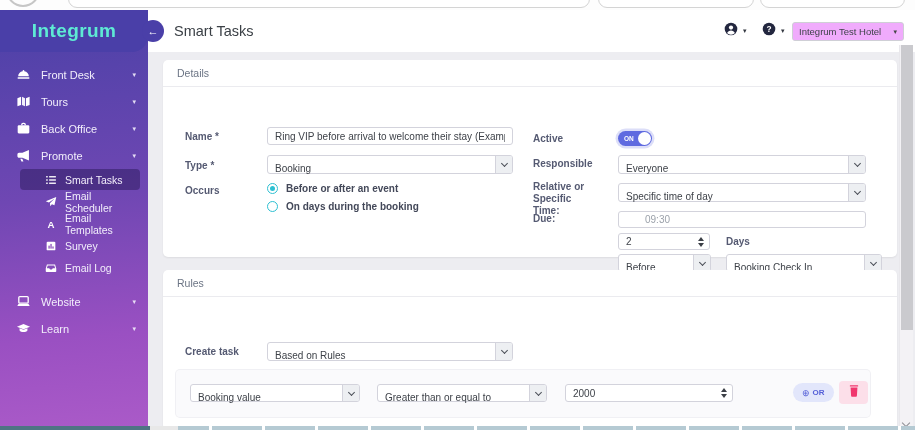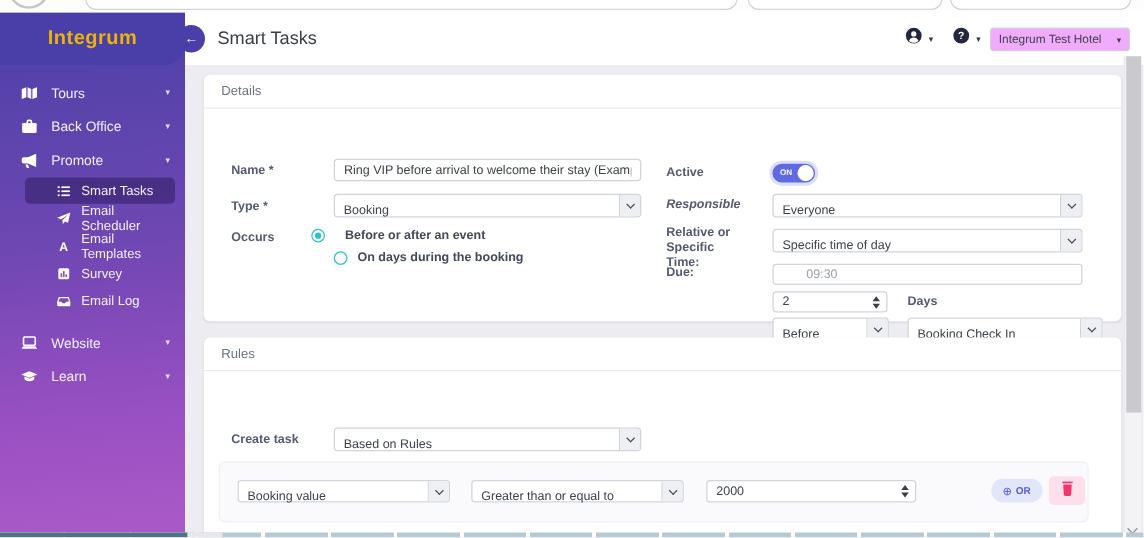--- a/index.html
+++ b/index.html
@@ -8,21 +8,21 @@
 
   
   .top-strip { position:absolute; left:0; top:0; width:915px; height:10px; background:#fdfdfd; overflow:hidden; z-index:5; }
   .ts-circle { position:absolute; left:6px; top:-27px; width:34px; height:34px; border:2px solid #c6c6c6; border-radius:50%; }
   .ts-rect { position:absolute; top:-14px; height:22px; border:1.5px solid #d4d4d4; border-radius:9px; background:#fff; }
 
   
   .sidebar { position:absolute; left:0; top:10px; width:148px; height:416px;
     background:linear-gradient(175deg,#4b41a7 0%, #6f47b3 45%, #9a50c2 78%, #aa5ac8 100%); z-index:4; }
   .sidebar-header { height:42px; background:#4a3fa8; border-radius:0 0 16px 0; display:flex; align-items:center; justify-content:center;
-    color:#eab308; font-size:16px; font-weight:bold; letter-spacing:.4px; }
+    color:#5eead4; font-size:19px; font-weight:bold; letter-spacing:.4px; }
   .nav { padding-top:9px; }
   .nav-item { display:flex; align-items:center; height:27px; padding:0 12px 0 15px; color:#f2eefb; font-size:11px; cursor:default; }
   .nav-item .ico { width:17px; display:flex; justify-content:center; margin-right:9px; flex:none; }
   .nav-caret { margin-left:auto; font-size:7px; opacity:.9; line-height:1; }
   .sub-item { display:flex; align-items:center; height:21px; margin:0 8px 1px 20px; padding-left:24px; font-size:10.5px; color:#f2eefb; border-radius:4px; }
   .sub-item .ico { width:14px; display:flex; justify-content:center; margin-right:7px; flex:none; }
   .sub-item.active { background:rgba(35,20,80,.45); }
 
   
   .main-header { position:absolute; left:148px; top:10px; width:767px; height:42px; background:#fff; z-index:3; }
@@ -93,20 +93,30 @@
     <div class="ts-circle"></div>
     <div class="ts-rect" style="left:68px; width:522px;"></div>
     <div class="ts-rect" style="left:598px; width:156px;"></div>
     <div class="ts-rect" style="left:760px; width:145px;"></div>
   </div>
 
   <aside class="sidebar">
     <div class="sidebar-header">Integrum</div>
     <nav class="nav">
 
+      <div class="nav-item">
+        <span class="ico">
+          <svg viewBox="0 0 16 16" width="15" height="15">
+              <path fill="#fff" d="M8 3.2c.5 0 .9.4.9.9v.4c2.7.4 4.8 2.6 4.8 5.3H2.3c0-2.7 2.1-4.9 4.8-5.3v-.4c0-.5.4-.9.9-.9z"></path>
+              <rect x="1.6" y="10.8" width="12.8" height="1.7" rx=".8" fill="#fff"></rect>
+            </svg>
+        </span>
+        <span>Front Desk</span>
+        <span class="nav-caret">▾</span>
+      </div>
 
       <div class="nav-item">
         <span class="ico">
           <svg viewBox="0 0 16 16" width="15" height="15" fill="#fff">
               <path d="M1.5 4.4 5.4 3v8.6L1.5 13z"></path>
               <path d="M6.4 3l3.2 1.4v8.6L6.4 11.6z" opacity=".92"></path>
               <path d="M10.6 4.4 14.5 3v8.6L10.6 13z"></path>
             </svg>
         </span>
         <span>Tours</span>
@@ -260,38 +270,38 @@
 
         <div class="flabel" style="left:22px; top:73px;">Type *</div>
         <div class="selectbox" style="left:104px; top:68px; width:246px; height:19px;">
           <span>Booking</span>
           <span class="chevbox">
               <span class="chev"></span>
             </span>
         </div>
 
         <div class="flabel" style="left:22px; top:98px;">Occurs</div>
-        <div class="radio-row" style="left:86px; top:96px;gap:8px;">
+        <div class="radio-row" style="left:104px; top:96px;">
           <span class="radio">
               <span class="dot"></span>
             </span>
           <span class="r-label">Before or after an event</span>
         </div>
         <div class="radio-row" style="left:104px; top:114px;">
           <span class="radio"></span>
           <span class="r-label">On days during the booking</span>
         </div>
 
         <div class="flabel" style="left:370px; top:46px;">Active</div>
         <div class="toggle" style="left:455px; top:44px;">
           <span class="t-label">ON</span>
           <span class="t-knob"></span>
         </div>
 
-        <div class="flabel" style="left:370px; top:71px;font-style:italic;">Responsible</div>
+        <div class="flabel" style="left:370px; top:71px;">Responsible</div>
         <div class="selectbox" style="left:455px; top:68px; width:248px; height:19px;">
           <span>Everyone</span>
           <span class="chevbox">
               <span class="chev"></span>
             </span>
         </div>
 
         <div class="flabel" style="left:370px; top:94px; width:64px;">Relative or Specific Time:</div>
         <div class="selectbox" style="left:455px; top:96px; width:248px; height:19px;">
           <span>Specific time of day</span>

